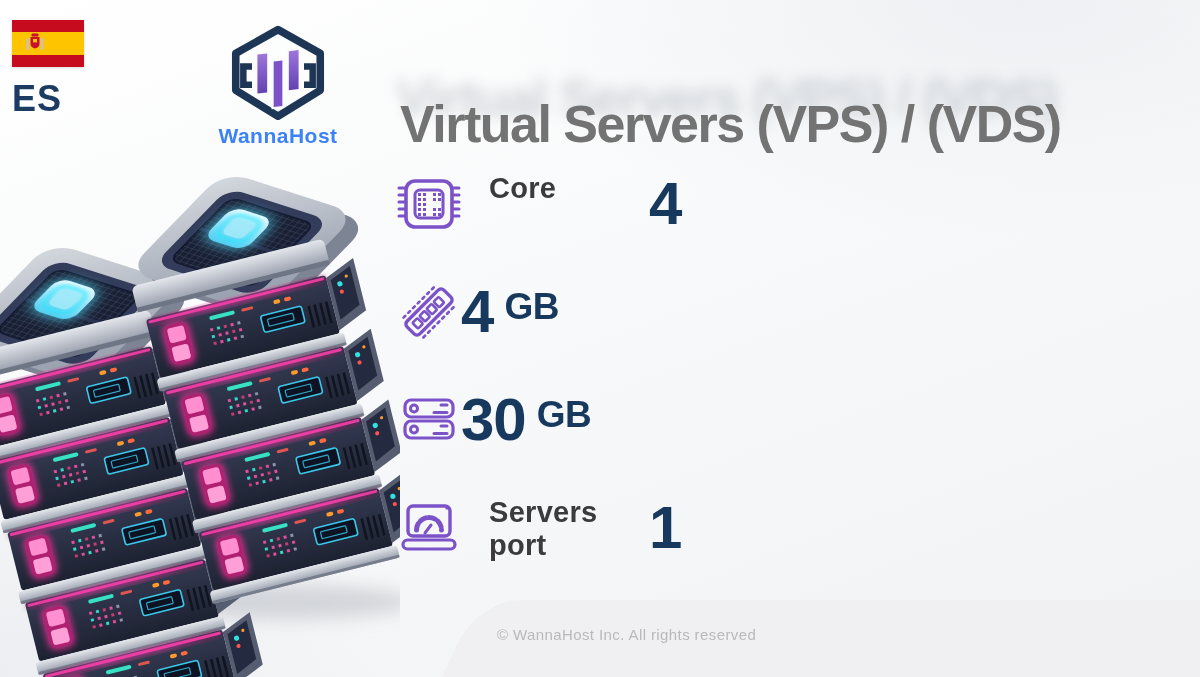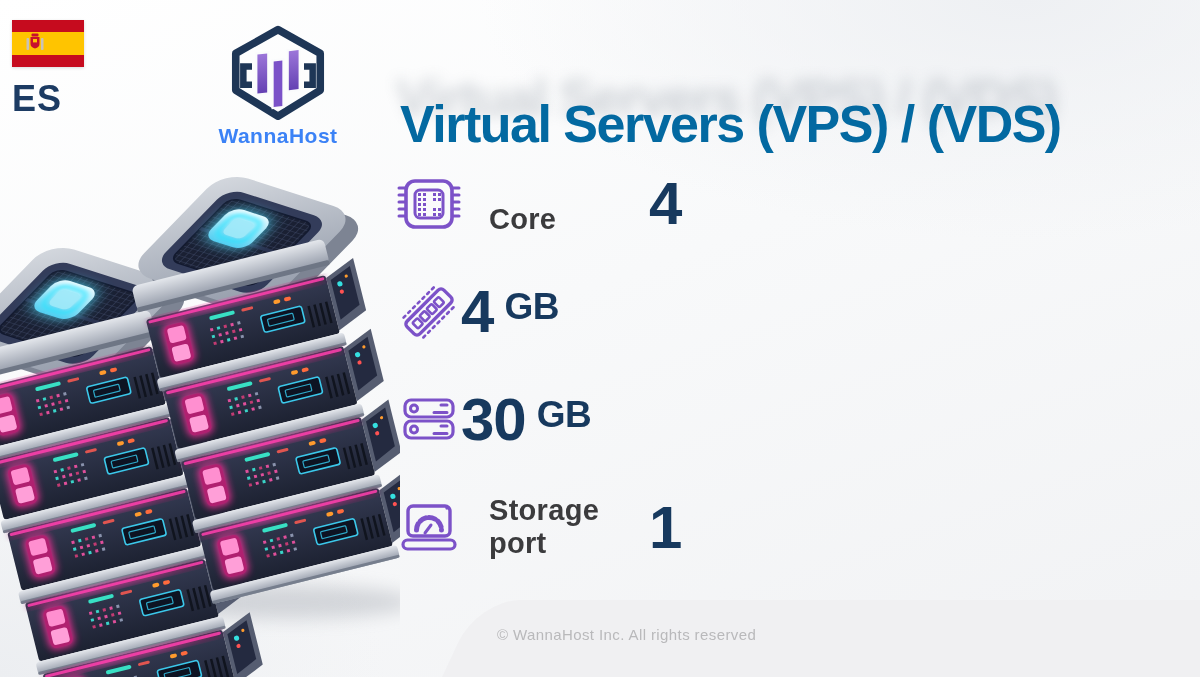--- a/index.html
+++ b/index.html
@@ -17,25 +17,25 @@
     box-shadow:0 1px 3px rgba(0,0,0,.15);}
   .flag svg{position:absolute;left:14px;top:12px;}
   .locale-code{position:absolute;left:12px;top:78px;width:72px;
     font-size:36px;font-weight:800;color:#1c3b63;letter-spacing:1px;}
   .logo{position:absolute;left:226px;top:24px;width:104px;text-align:center;}
   .logo-text{position:absolute;left:196px;top:124px;width:164px;text-align:center;
     font-size:21px;font-weight:800;color:#3b82f6;letter-spacing:.5px;}
   
   .title-wrap{position:absolute;left:400px;top:62px;width:780px;height:70px;}
   .title,.title-ghost{position:absolute;left:0;top:0;white-space:nowrap;
-    font-size:52px;font-weight:800;letter-spacing:-1.5px;color:#0369a1;line-height:1.05;}
+    font-size:52px;font-weight:800;letter-spacing:-1.5px;color:#737373;line-height:1.05;}
   .title-ghost{top:-26px;left:-4px;color:#99a1ab;opacity:.45;filter:blur(7px);}
   
   .specs{position:absolute;left:397px;top:172px;}
-  .spec-row{display:flex;align-items:flex-end;height:64px;margin-bottom:44px;}
+  .spec-row{display:flex;align-items:flex-start;height:64px;margin-bottom:44px;}
   .spec-icon{width:64px;height:64px;flex:0 0 64px;color:#7c52c8;}
   .spec-label{width:160px;margin-left:28px;font-size:29px;font-weight:700;
     color:#3b3b3d;letter-spacing:.3px;}
   .spec-value{display:flex;align-items:flex-start;}
   .spec-digits{font-size:60px;line-height:64px;font-weight:800;color:#17395e;letter-spacing:-1px;}
   .spec-unit{font-size:37px;line-height:1;font-weight:800;color:#17395e;
     margin-left:11px;margin-top:8px;letter-spacing:-.5px;}
   .spec-row:nth-child(4) .spec-unit{font-size:41px;margin-top:5px;}
   
   .footer-band{position:absolute;top:600px;left:478px;right:-80px;bottom:0;
@@ -159,21 +159,21 @@
   </div>
 
   <div class="spec-row">
     <svg class="spec-icon" viewBox="0 0 64 64" fill="none" stroke="currentColor" stroke-linecap="round">
       <rect x="11" y="10" width="42" height="30" rx="5" stroke-width="3.4"></rect>
       <circle cx="50" cy="12" r="1.7" fill="currentColor" stroke="none"></circle>
       <path d="M19.5,34 A12.5,12.5 0 1 1 44.5,34" stroke-width="5" stroke-dasharray="6.5 3.2"></path>
       <path d="M34,29 L28,37" stroke-width="3"></path>
       <rect x="6" y="44" width="52" height="9" rx="4.5" stroke-width="3.2"></rect>
     </svg>
-    <div class="spec-label">Storage port</div>
+    <div class="spec-label">Servers port</div>
     <div class="spec-value">
       <span class="spec-digits">1</span>
     </div>
   </div>
 </div>
 
 <div class="footer-band"></div>
 <div class="copyright">© WannaHost Inc. All rights reserved</div>
 
 <svg class="servers" viewBox="0 0 400 517">

